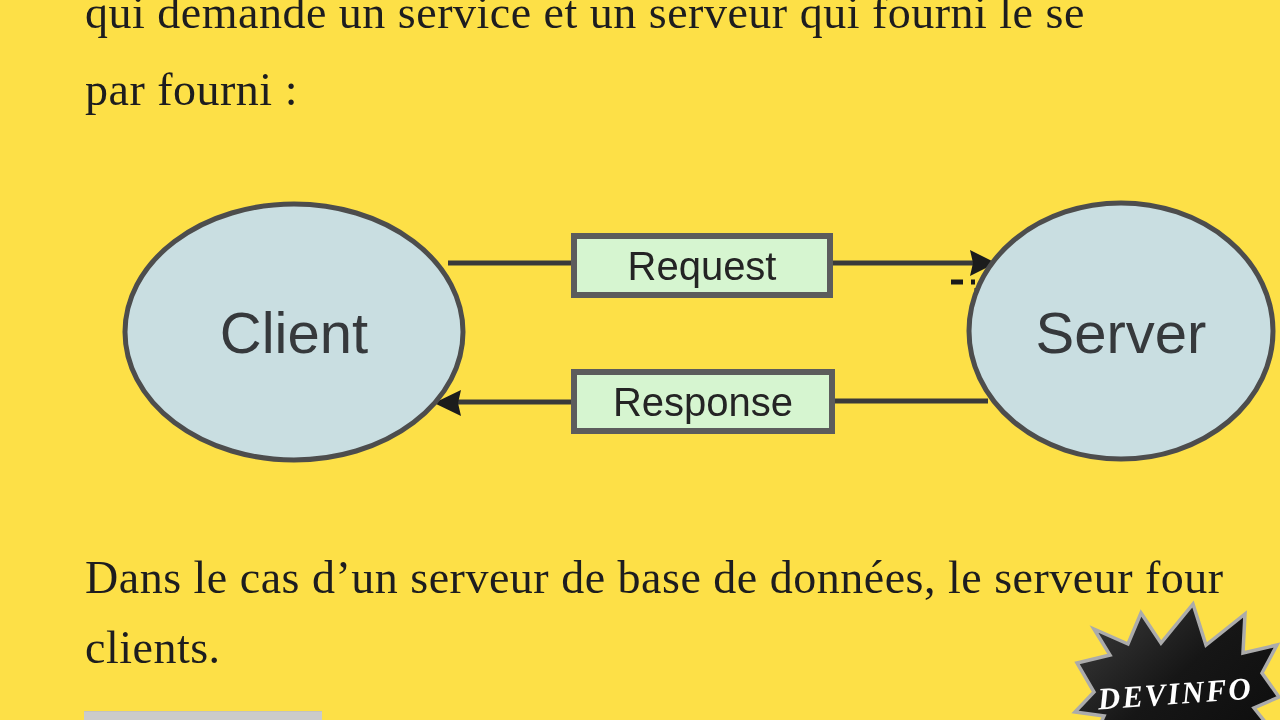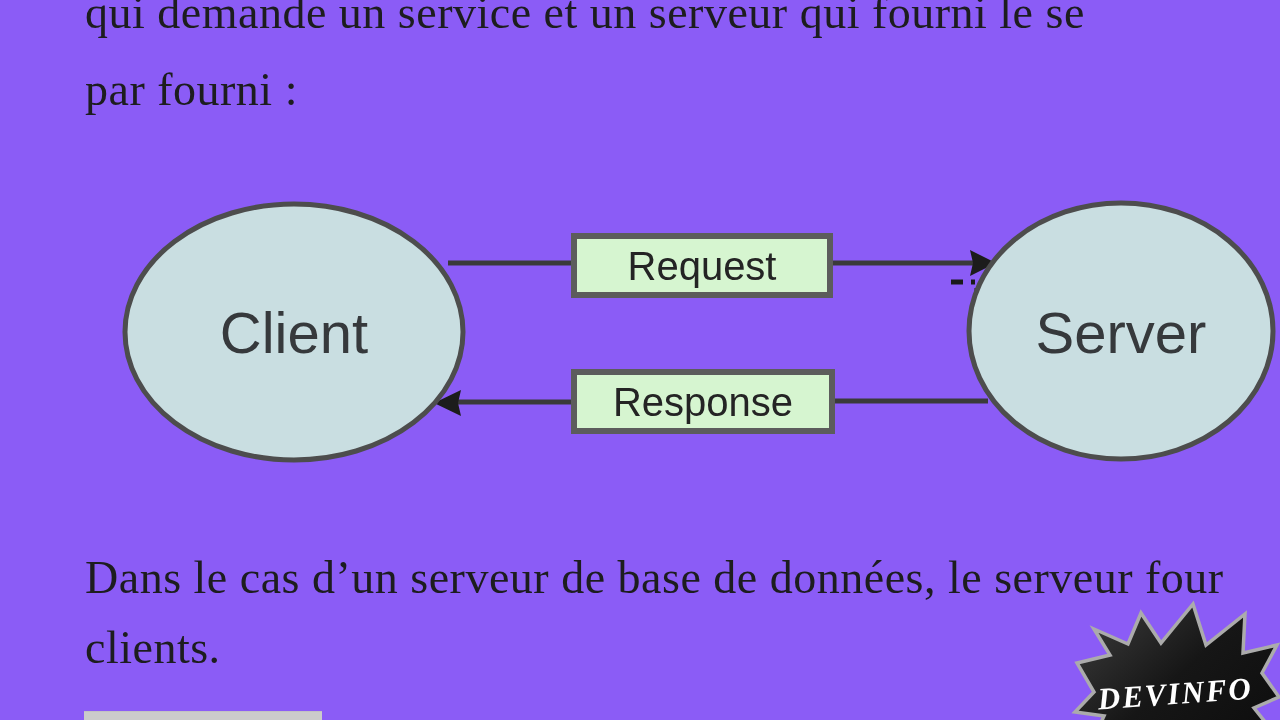--- a/index.html
+++ b/index.html
@@ -7,21 +7,21 @@
     padding: 0;
     width: 1280px;
     height: 720px;
     overflow: hidden;
     background: #ffffff;
   }
   .page {
     position: relative;
     width: 1280px;
     height: 720px;
-    background: #8b5cf6;
+    background: #fde047;
     font-family: "Liberation Serif", serif;
   }
   .prose-line {
     position: absolute;
     left: 85px;
     font-size: 46px;
     line-height: 53px;
     color: #1d1d1f;
     white-space: nowrap;
     letter-spacing: 0.5px;

